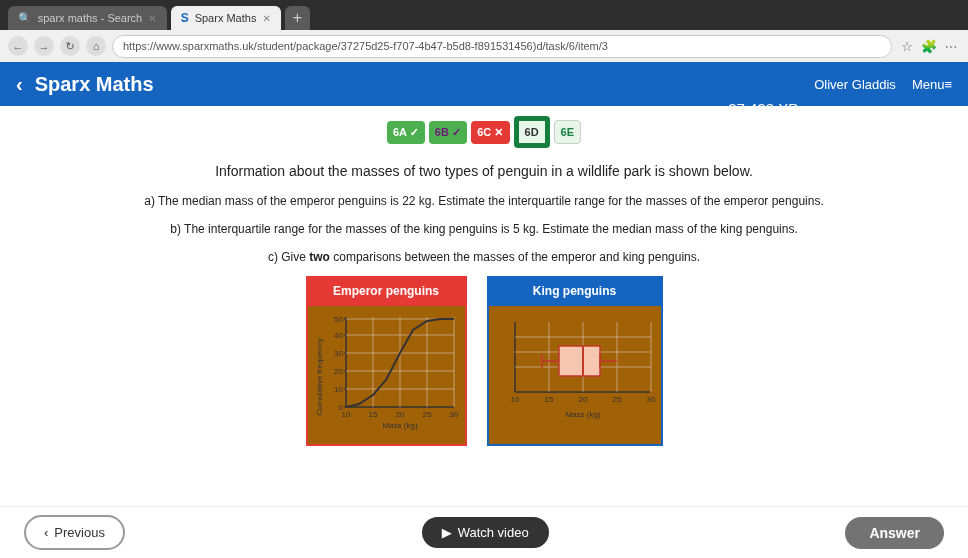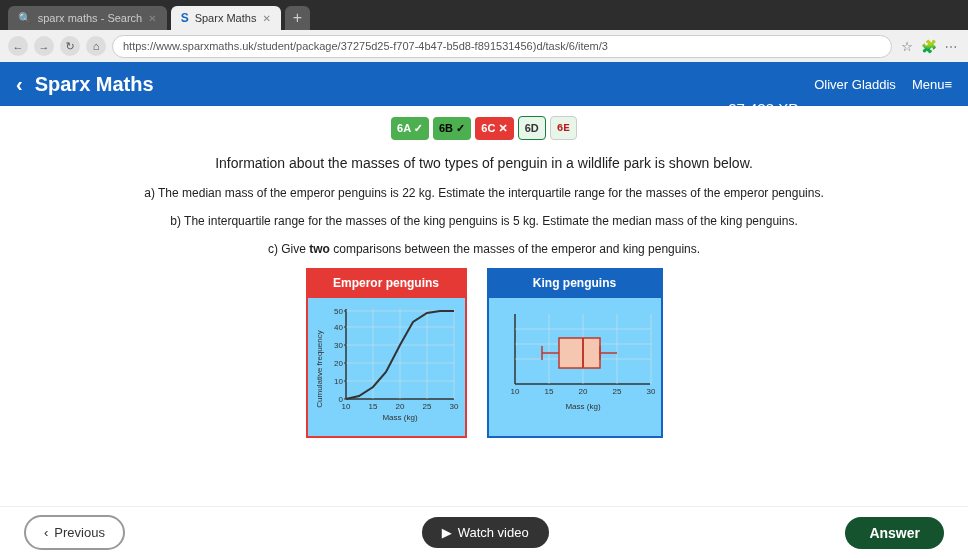--- a/index.html
+++ b/index.html
@@ -143,24 +143,24 @@
     }
     .task-tab {
       padding: 5px 6px;
       border-radius: 4px;
       font-size: 11px;
       font-weight: 600;
       cursor: pointer;
       border: none;
     }
     .tab-6a { background: #4caf50; color: white; }
-    .tab-6b { background: #4caf50; color: #000000; }
+    .tab-6b { background: #4caf50; color: #701a75; }
     .tab-6c { background: #e53935; color: #ffffff; }
-    .tab-6d { background: #e8f5e9; color: #333; border: 1px solid #15803d; }
-    .tab-6e { background: #e8f5e9; color: #b91c1c; border: 1px solid #ccc; font-family: Liberation Mono, monospace; }
+    .tab-6d { background: #e8f5e9; color: #333; border: 5px solid #15803d; }
+    .tab-6e { background: #e8f5e9; color: #15803d; border: 1px solid #ccc; }
     .tab-summary { background: #e8f5e9; color: #333; border: 1px solid #ccc; }
 
     
     .question-area {
       flex: 1;
       padding: 6px 40px 8px 40px;
       overflow-y: auto;
       font-size: 14px;
       line-height: 1.6;
       color: #222;
@@ -180,21 +180,21 @@
 
     
     .charts-row {
       display: flex;
       justify-content: center;
       gap: 20px;
       margin-top: 8px;
     }
     .chart-box {
       border: 2px solid #e53935;
-      background: #7dd3fc;
+      background: #a16207;
     }
     .chart-header {
       background: #e53935;
       color: white;
       font-size: 12px;
       font-weight: bold;
       text-align: center;
       padding: 4px 8px;
     }
     .king-chart-box {
@@ -235,21 +235,21 @@
       background: #333;
       color: white;
       border: none;
       border-radius: 20px;
       padding: 8px 20px;
       font-size: 13px;
       cursor: pointer;
       display: flex; align-items: center; gap: 6px;
     }
     .answer-btn {
-      background: #14532d;
+      background: #737373;
       color: white;
       border: none;
       border-radius: 20px;
       padding: 8px 24px;
       font-size: 14px;
       font-weight: bold;
       cursor: pointer;
     }
   </style>
 </head>

